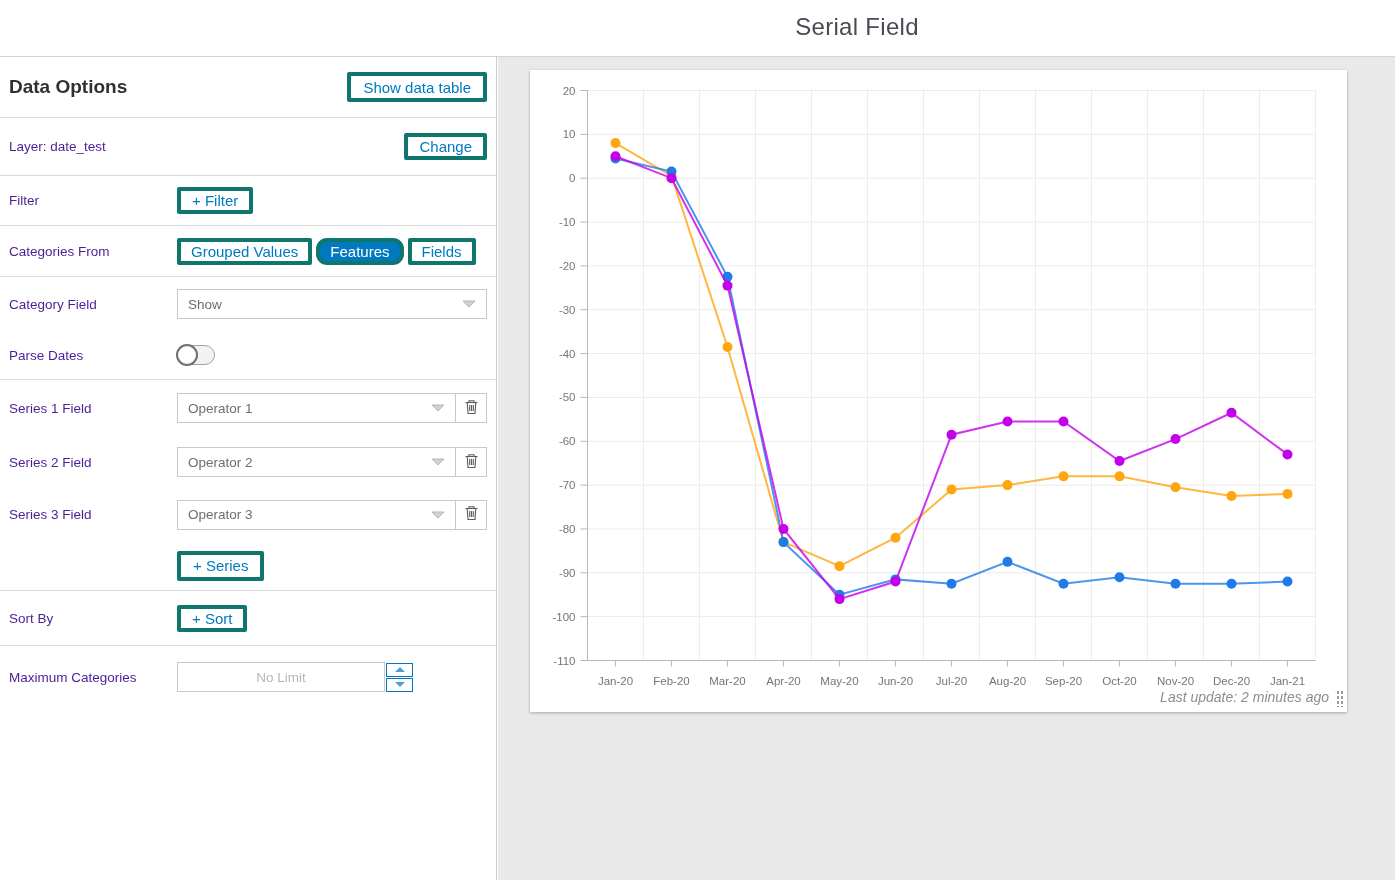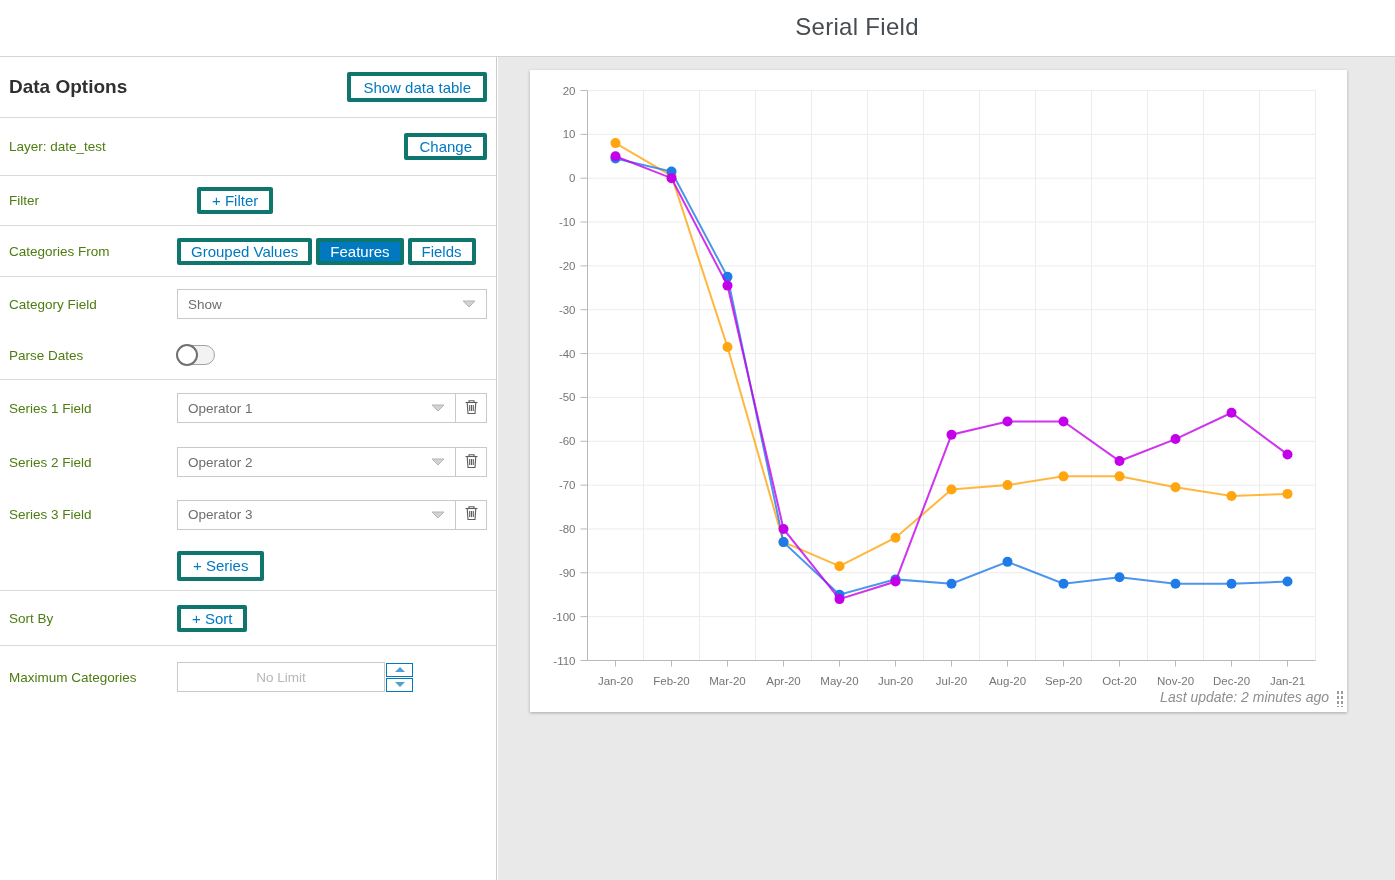--- a/index.html
+++ b/index.html
@@ -7,31 +7,31 @@
   .page { position:relative; width:1395px; height:880px; background:#fff; }
 
   
   .topbar { position:absolute; left:0; top:0; width:1395px; height:57px; background:#fff; border-bottom:1px solid #d4d4d4; }
   .page-title { position:absolute; top:13px; left:857px; transform:translateX(-50%); font-size:24px; color:#474c52; letter-spacing:.3px; white-space:nowrap; }
 
   
   .left-panel { position:absolute; left:0; top:57px; width:497px; height:823px; background:#fff; border-right:1px solid #cbcbcb; }
   .row { display:flex; align-items:center; padding:0 9px; }
   .row.bordered { border-bottom:1px solid #d9d9d9; }
-  .row-label { width:168px; flex:none; font-size:13.5px; color:#4d7c0f; }
+  .row-label { width:168px; flex:none; font-size:13.5px; color:#4c1d95; }
   .controls { flex:1; display:flex; align-items:center; }
 
   .panel-header { height:61px; display:flex; align-items:center; justify-content:space-between; padding:0 9px 0 9px; border-bottom:1px solid #d9d9d9; }
   .panel-title { font-size:19px; font-weight:bold; color:#303030; }
 
   .btn { display:inline-flex; align-items:center; justify-content:center; background:#fff; color:#0079c1; border:4px solid #0f766e; border-radius:2px; font-size:15px; font-family:inherit; cursor:pointer; white-space:nowrap; }
   .btn.lg { height:30px; padding:0 12px; }
   .btn.sm { height:27px; padding:0 11px; }
   .btn.seg { height:27px; padding:0 10px; margin-right:4px; border-radius:2px; }
-  .btn.seg.active { background:#0079c1; color:#fff; }
+  .btn.seg.active { background:#0079c1; color:#fff;border-radius:11px; }
 
   .header-row-layer { height:58px; }
   .layer-change { margin-left:auto; }
 
   .dropdown { display:flex; align-items:center; height:30px; border:1px solid #c9c9c9; background:#fff; flex:1; cursor:pointer; }
   .dropdown .dd-value { flex:1; font-size:13.5px; color:#6e6e6e; padding-left:10px; }
   .dropdown .dd-caret { flex:none; margin-right:10px; line-height:0; }
   .field-group { display:flex; flex:1; align-items:stretch; }
   .trash-btn { width:31px; height:30px; flex:none; display:flex; align-items:center; justify-content:center; border:1px solid #c9c9c9; border-left:none; background:#fff; cursor:pointer; }
 
@@ -69,21 +69,21 @@
     <div class="panel-header">
       <div class="panel-title">Data Options</div>
       <button class="btn lg">Show data table</button>
     </div>
 
     <div class="row bordered header-row-layer">
       <span class="row-label" style="width:auto;">Layer: date_test</span>
       <button class="btn sm layer-change">Change</button>
     </div>
 
-    <div class="row bordered" style="height:50px;gap:20px;">
+    <div class="row bordered" style="height:50px;">
       <span class="row-label">Filter</span>
       <div class="controls">
         <button class="btn sm">+ Filter</button>
       </div>
     </div>
 
     <div class="row bordered" style="height:51px;">
       <span class="row-label">Categories From</span>
       <div class="controls">
         <button class="btn seg">Grouped Values</button>

